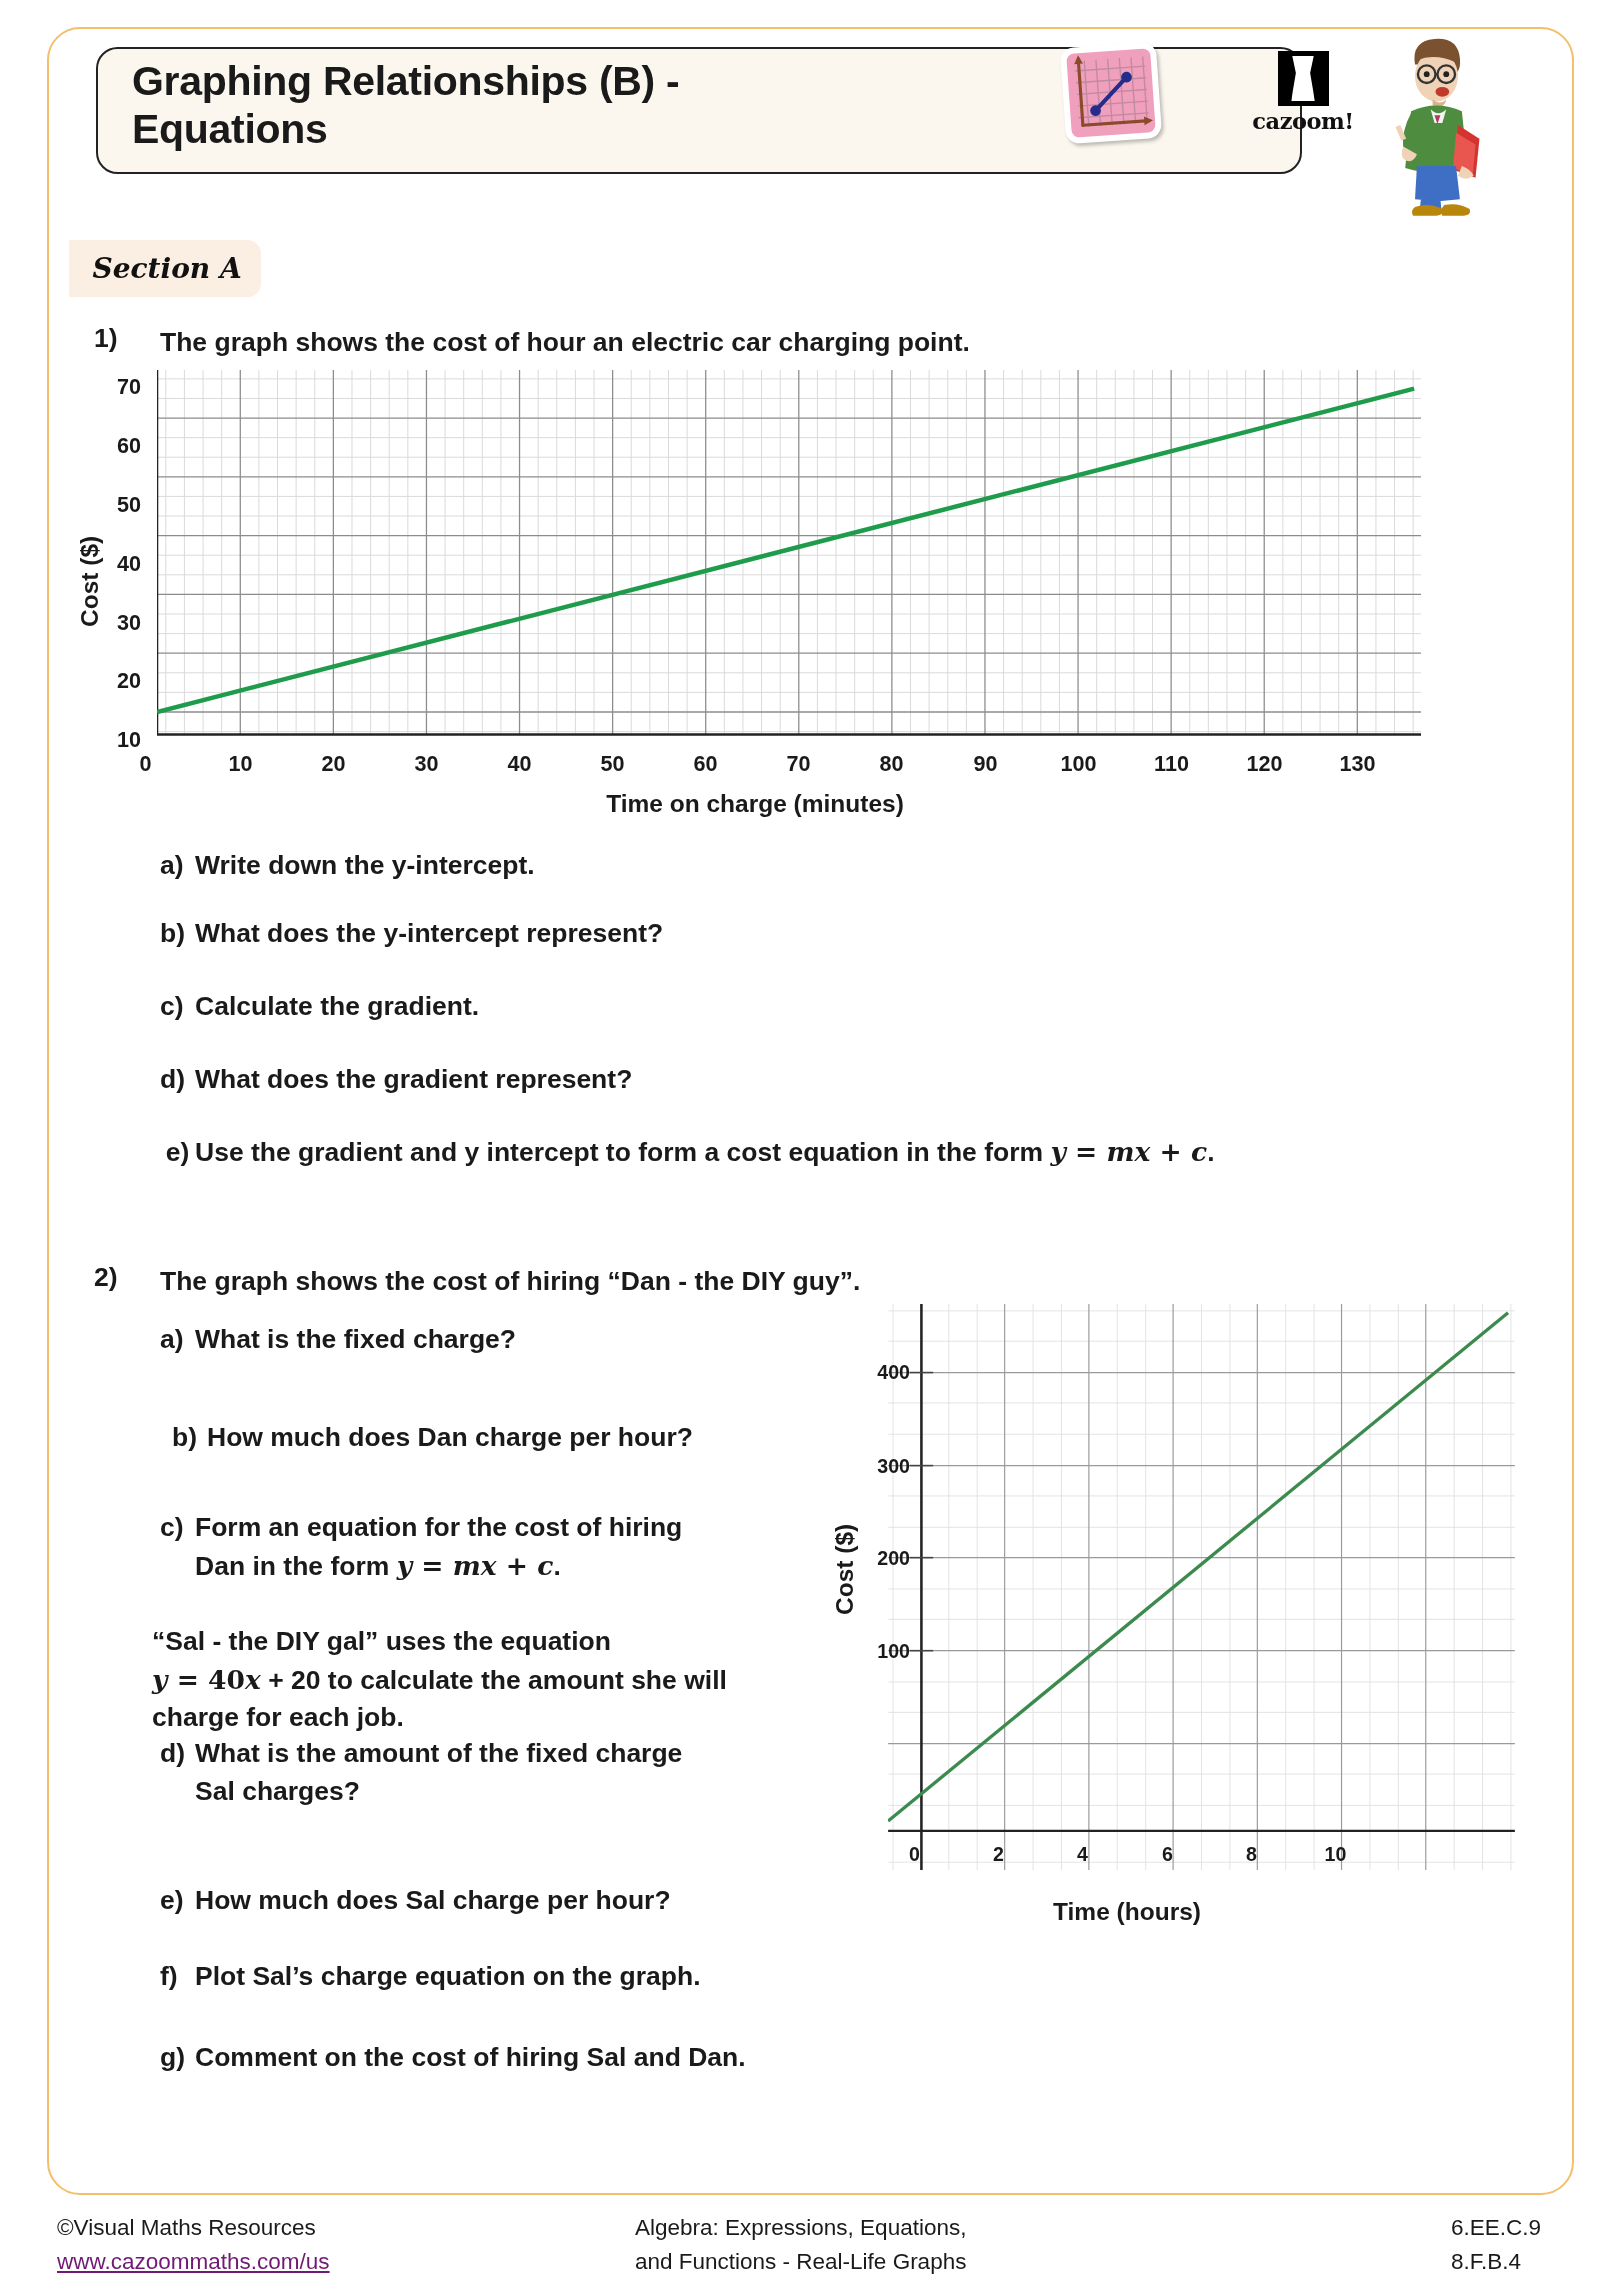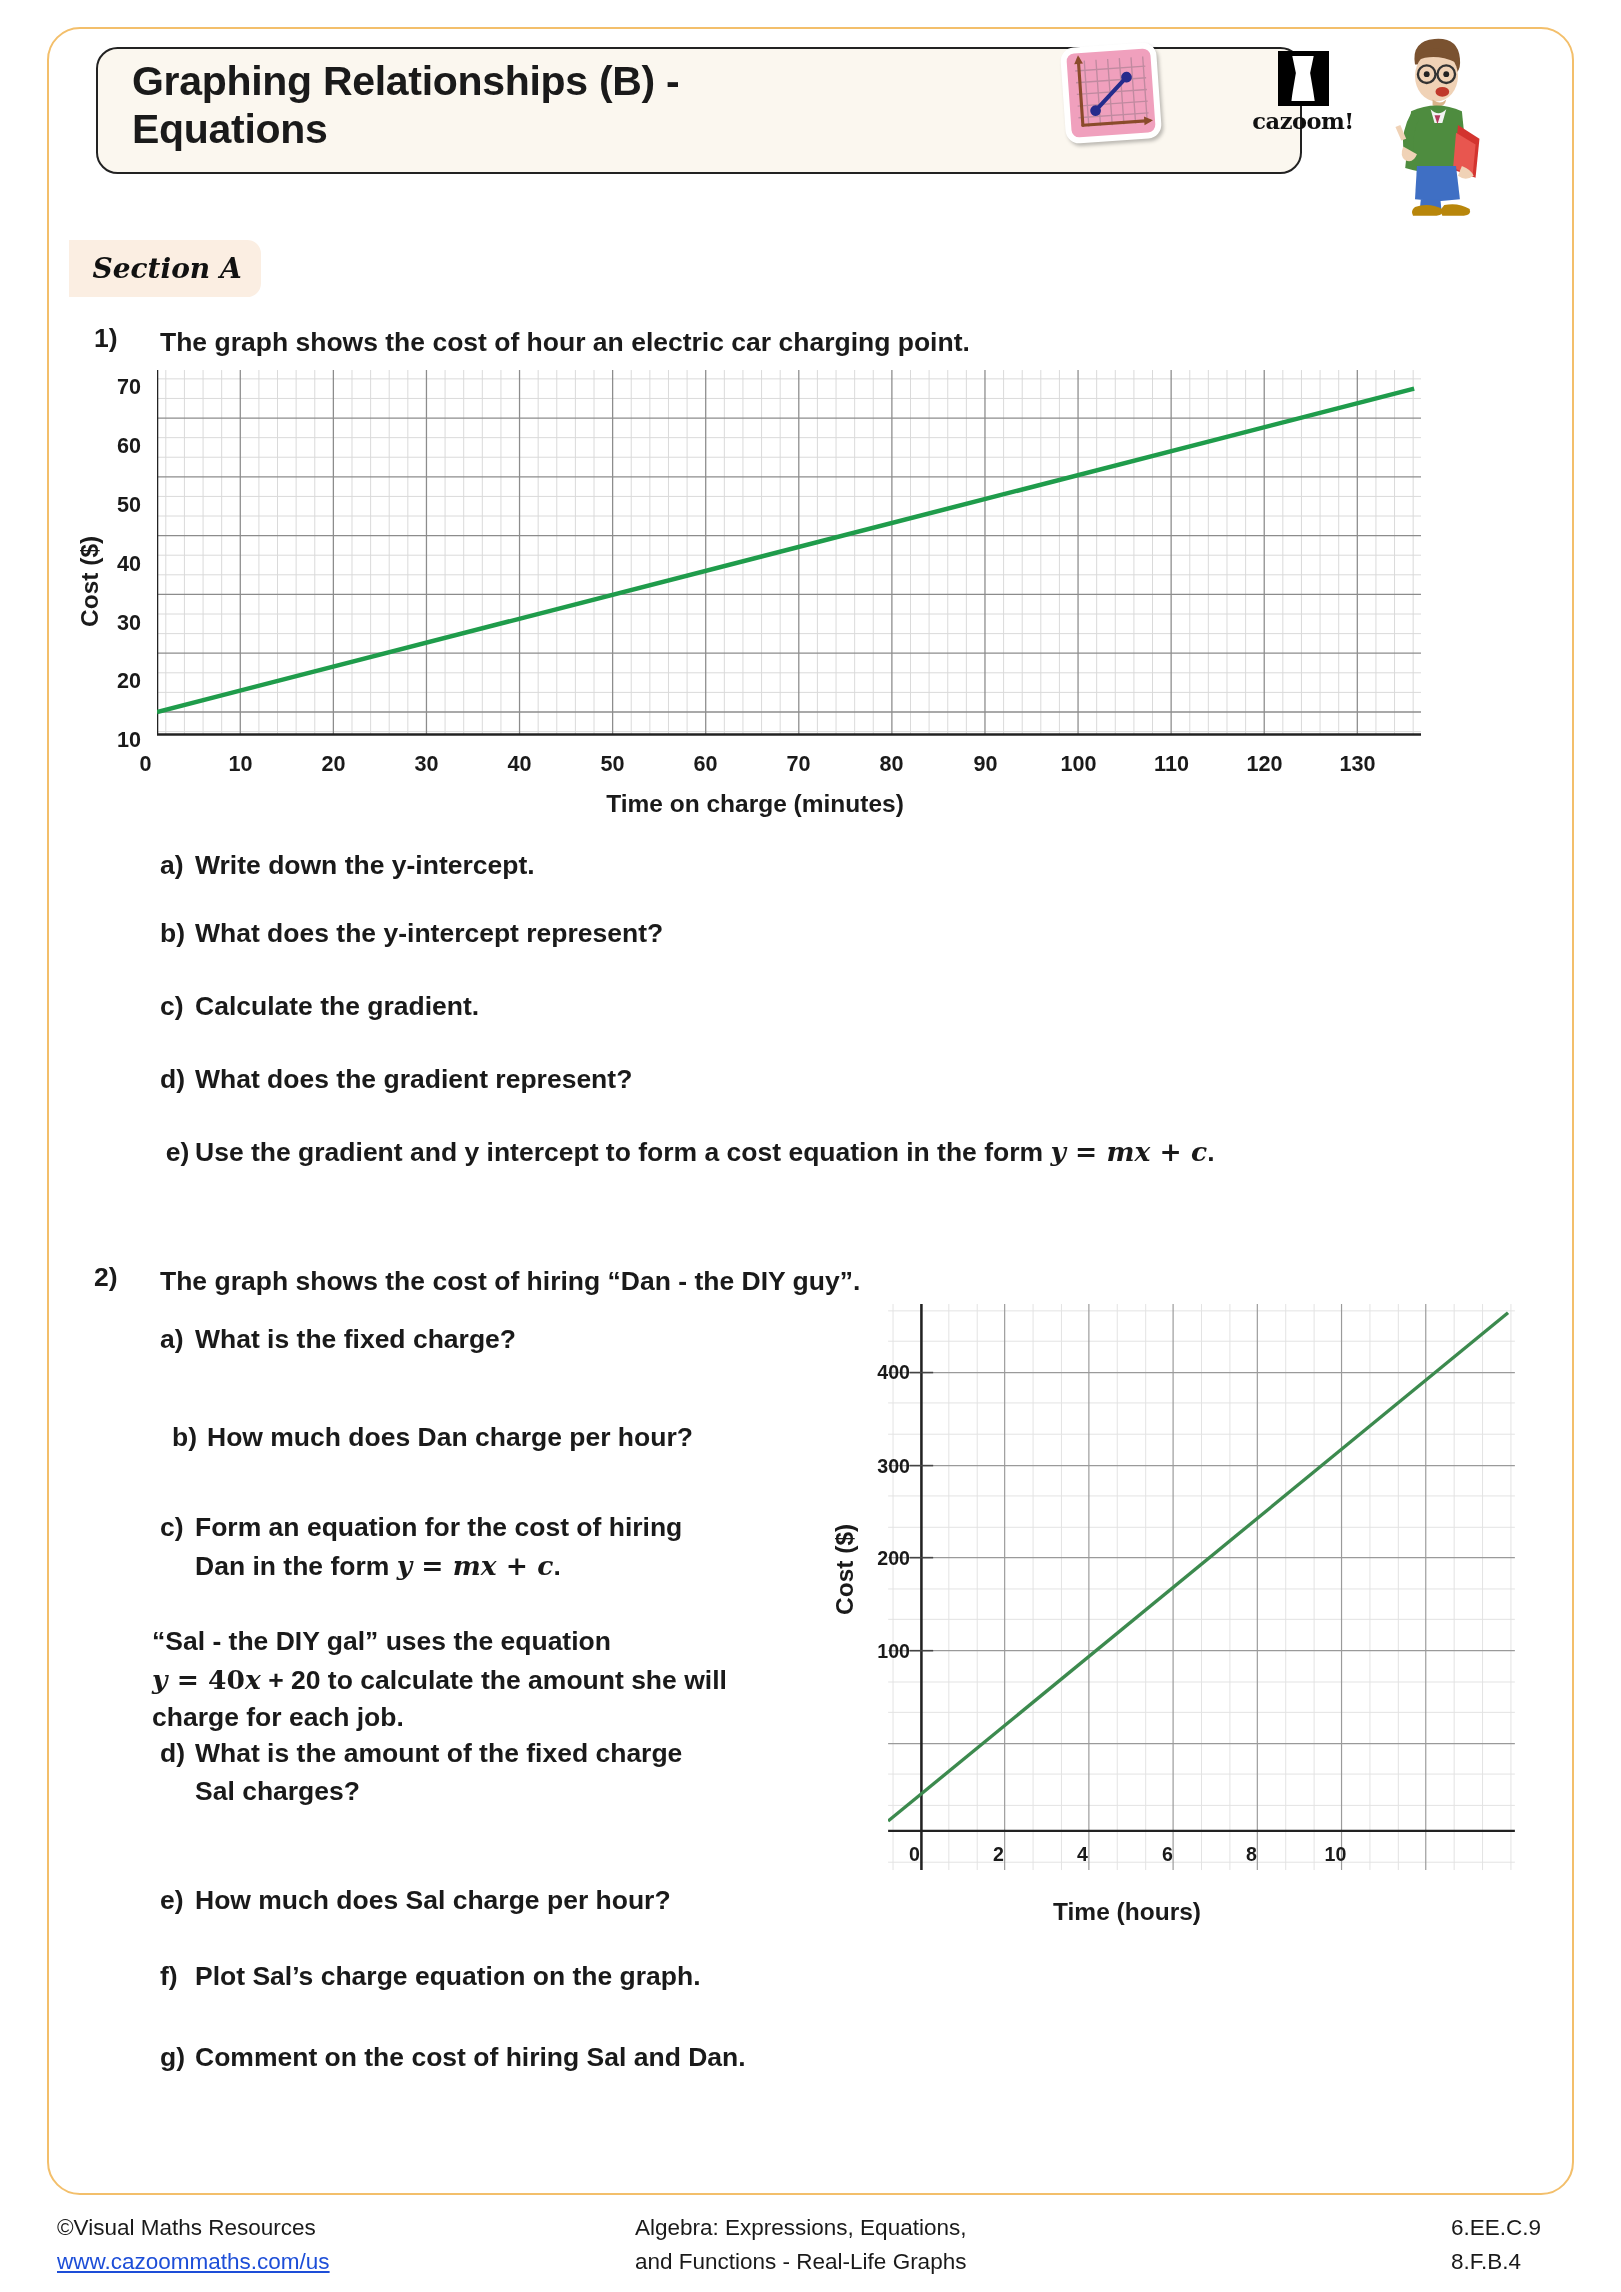--- a/index.html
+++ b/index.html
@@ -80,21 +80,21 @@
   }
   .ylab-rot{
     position:absolute; font-size:24.5px; font-weight:bold;
     transform-origin:0 0; transform:rotate(-90deg); white-space:nowrap;
   }
   .tick{ position:absolute; font-size:21.6px; font-weight:bold; text-align:center; }
   .tick-y{ position:absolute; font-size:21.6px; font-weight:bold; text-align:right; }
   .tick-y2{ position:absolute; font-size:19.6px; font-weight:bold; text-align:right; }
   
   .footer-left{ position:absolute; left:57px; top:2211px; font-size:22.5px; line-height:1.5; }
-  .footer-link{ color:#1d4ed8; display:block; }
+  .footer-link{ color:#701a75; display:block; }
   .footer-mid{ position:absolute; left:635px; top:2211px; font-size:22.5px; line-height:1.5; }
   .footer-right{ position:absolute; left:1451px; top:2211px; font-size:22.5px; line-height:1.5; text-align:left; }
 </style>
 </head>
 <body>
 
 <div class="page-frame"></div>
 
 <div class="header-bar"></div>
 <div class="header-title">Graphing Relationships (B) - Equations</div>

